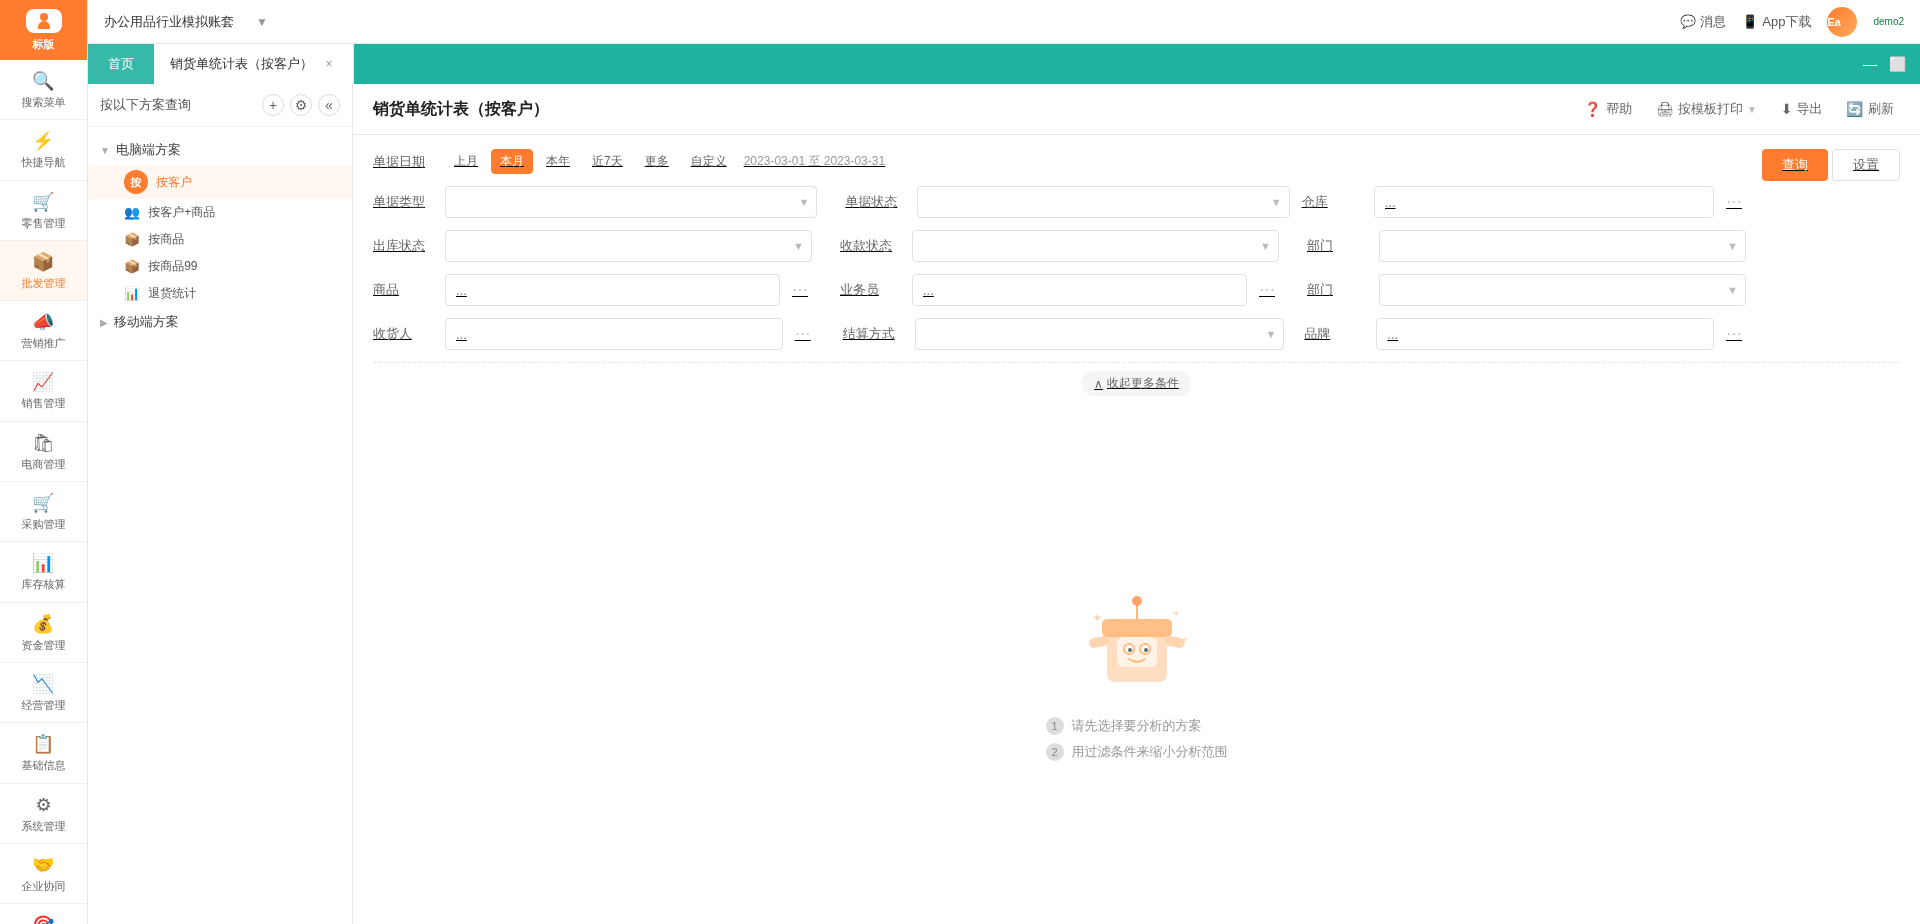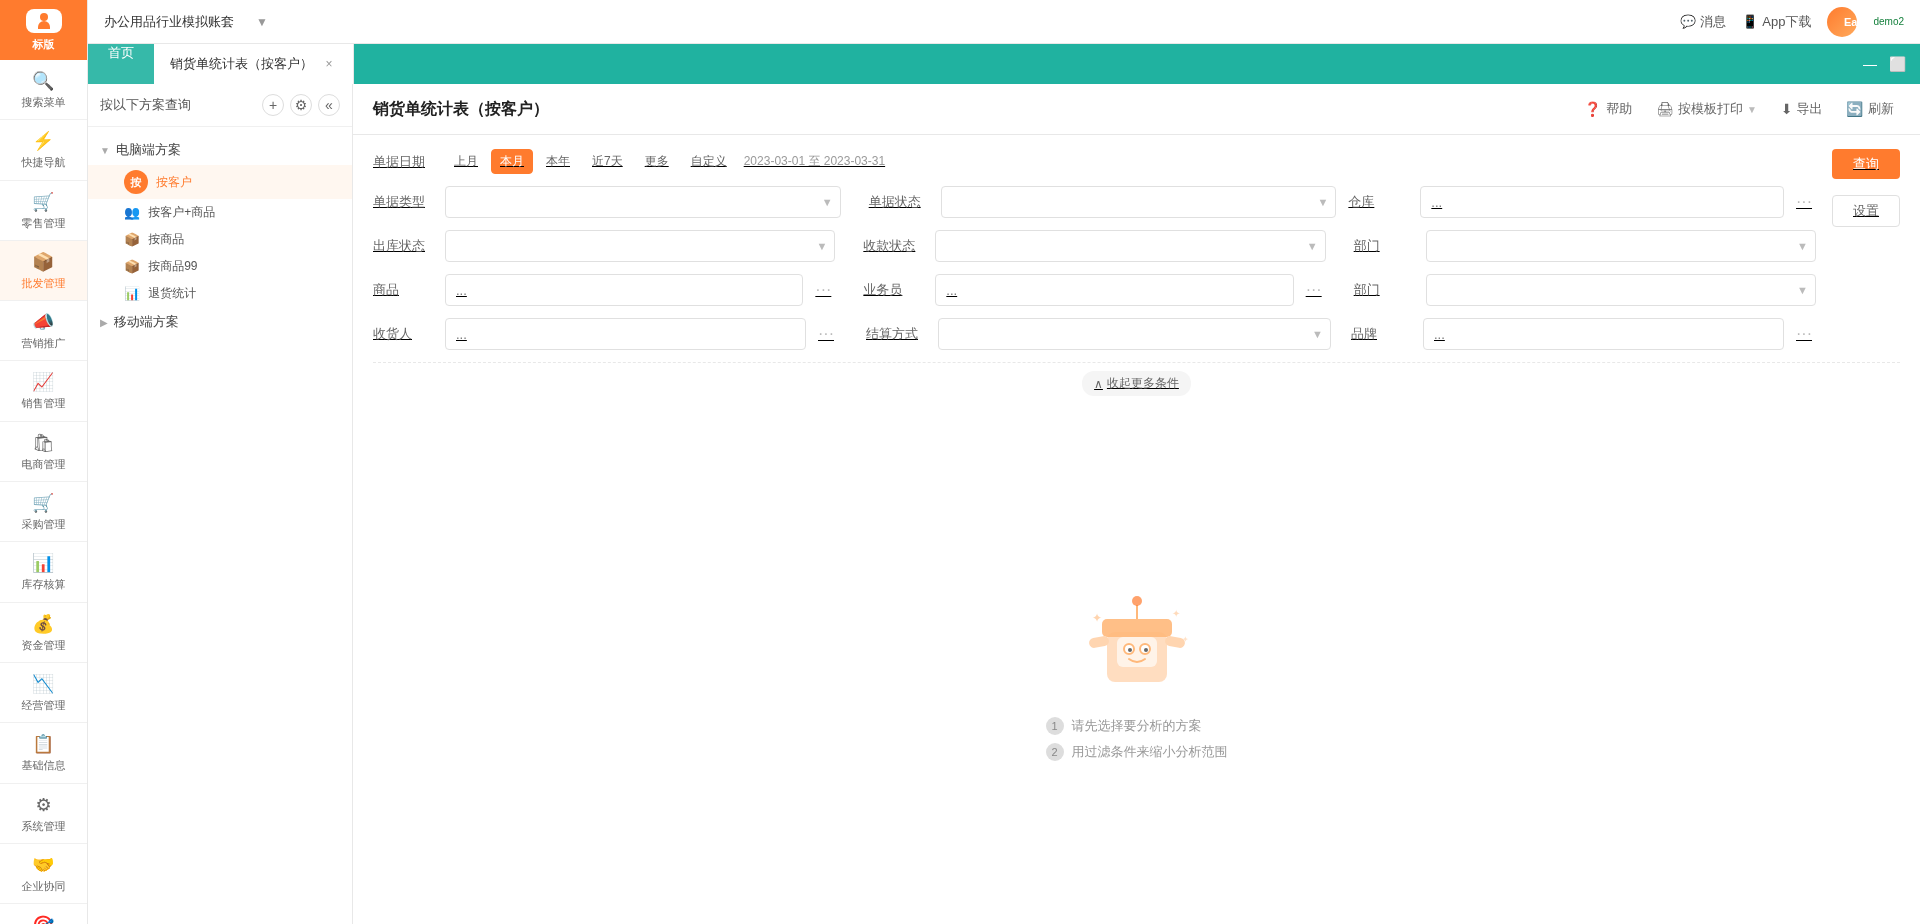--- a/index.html
+++ b/index.html
@@ -75,36 +75,37 @@
       flex-shrink: 0;
     }
     .topbar-left { display: flex; align-items: center; gap: 22px; }
     .topbar-title { font-size: 13px; color: #333; }
     .topbar-dropdown { color: #999; font-size: 12px; cursor: pointer; }
     .topbar-right { display: flex; align-items: center; gap: 16px; }
     .topbar-action { display: flex; align-items: center; gap: 4px; color: #555; font-size: 13px; cursor: pointer; }
     .user-avatar {
       width: 30px; height: 30px; border-radius: 50%;
       background: linear-gradient(135deg, #ff7b2e, #ffaa5c);
-      display: flex; align-items: center; justify-content: flex-end;
+      display: flex; align-items: center; justify-content: flex-start;
       color: #fff; font-size: 11px; font-weight: bold;
     }
 
     
     .tabbar {
       height: 40px;
       background: #20b2a0;
       display: flex;
       align-items: stretch;
       flex-shrink: 0;
       padding-left: 0;
     }
     .tab-home {
       padding: 0 20px;
       display: flex;
+      align-items: center;
       color: #fff;
       font-size: 13px;
       cursor: pointer;
       background: rgba(255,255,255,0.1);
     }
     .tab-item {
       padding: 0 16px;
       display: flex;
       align-items: center;
       gap: 8px;
@@ -363,22 +364,22 @@
       font-size: 12px;
       cursor: pointer;
       padding: 4px 12px;
       border-radius: 12px;
       background: #f5f5f5;
     }
 
     
     .query-buttons {
       display: flex;
-      flex-direction: column;
-      gap: 16px;
+      flex-direction: row;
+      gap: 4px;
       margin-left: 8px;
     }
     .btn-query {
       padding: 6px 20px;
       background: #ff7b2e;
       color: #fff;
       border: none;
       border-radius: 4px;
       font-size: 13px;
       cursor: pointer;

